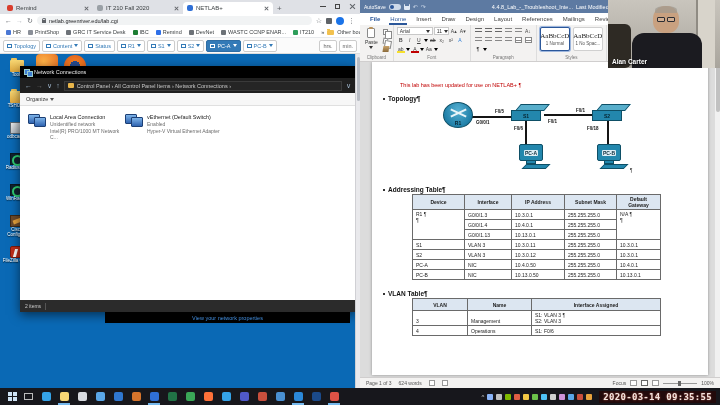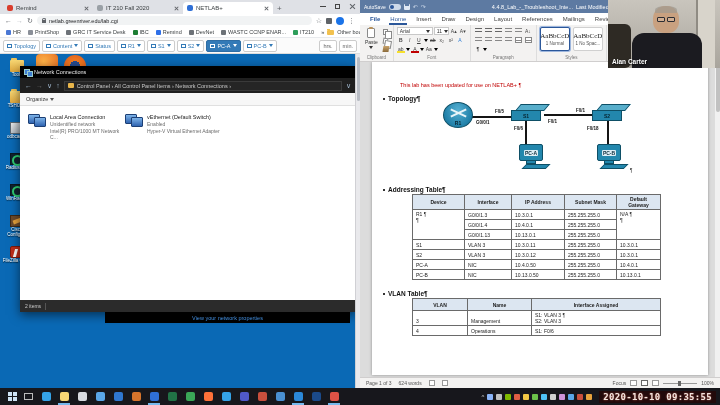--- a/index.html
+++ b/index.html
@@ -866,17 +866,17 @@
           <span class="tico" style="background: rgb(208, 208, 208);"></span>
 
           <span class="tico" style="background: rgb(206, 147, 216);"></span>
 
           <span class="tico" style="background: rgb(90, 167, 232);"></span>
 
           <span class="tico" style="background: rgb(201, 79, 61);"></span>
 
           <span class="tico" style="background: rgb(232, 163, 61);"></span>
         </span>
-      <span class="stamp">2020-10-10 09:35:55</span>
+      <span class="stamp">2020-03-14 09:35:55</span>
     </span>
   </div>
 
 </div>
 
 </body></html>

